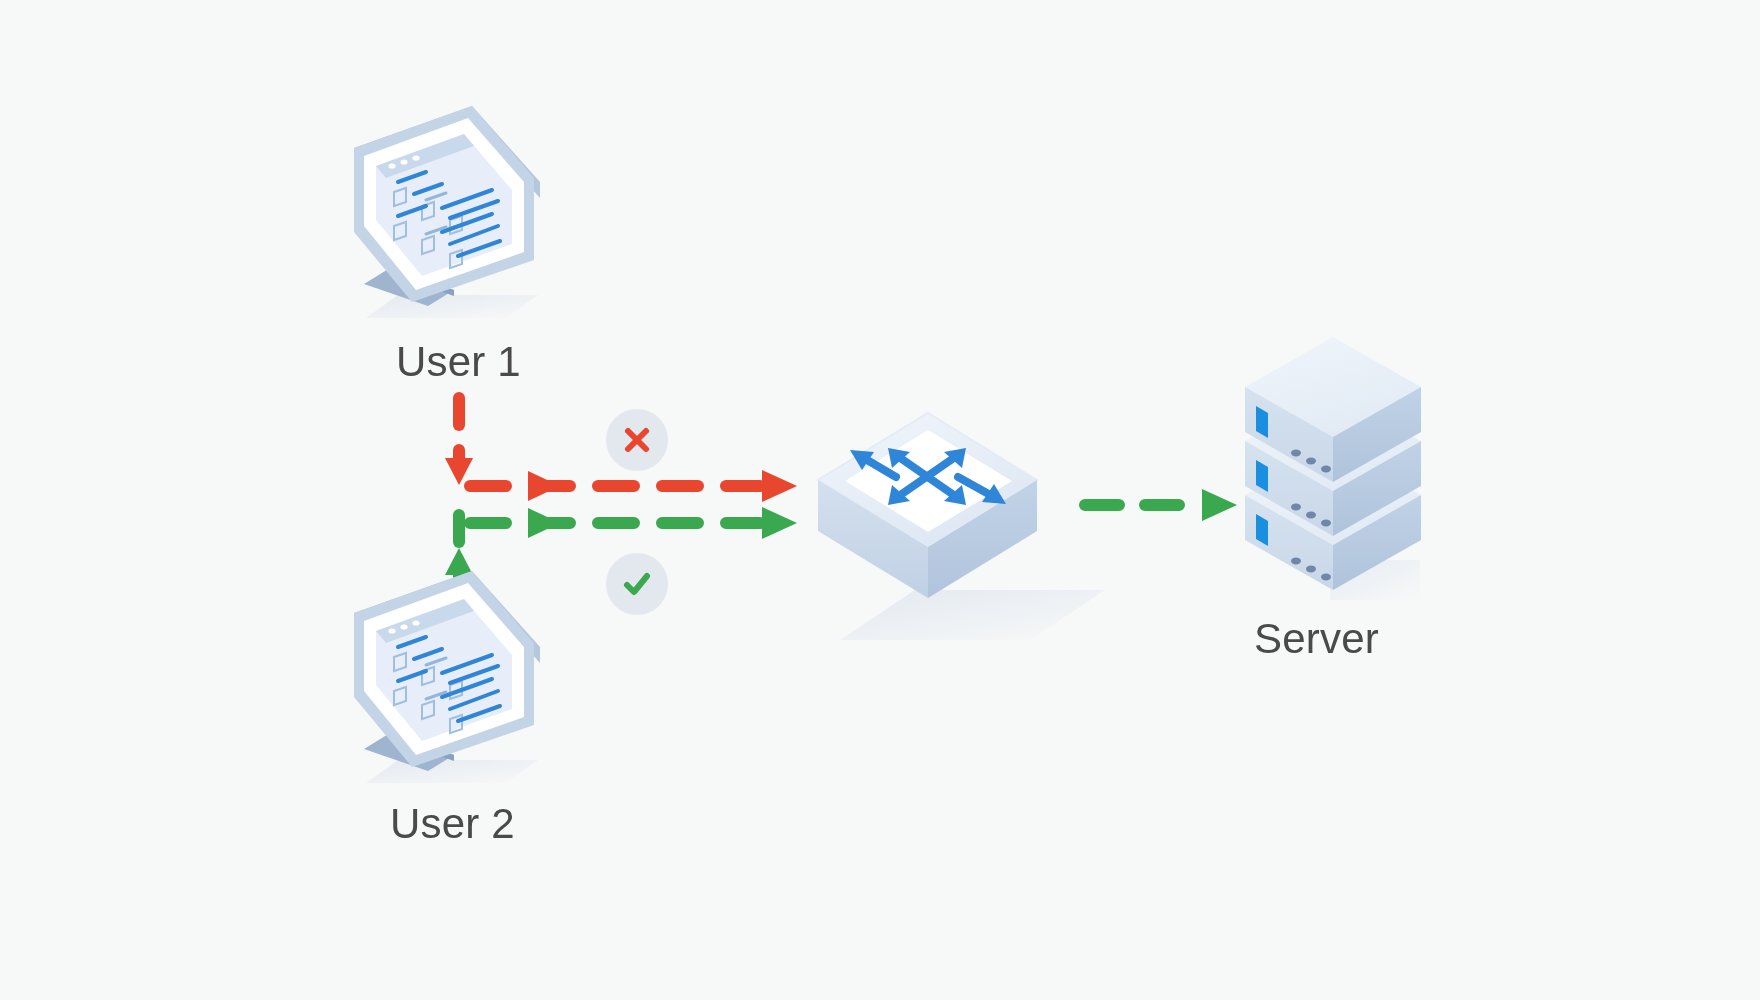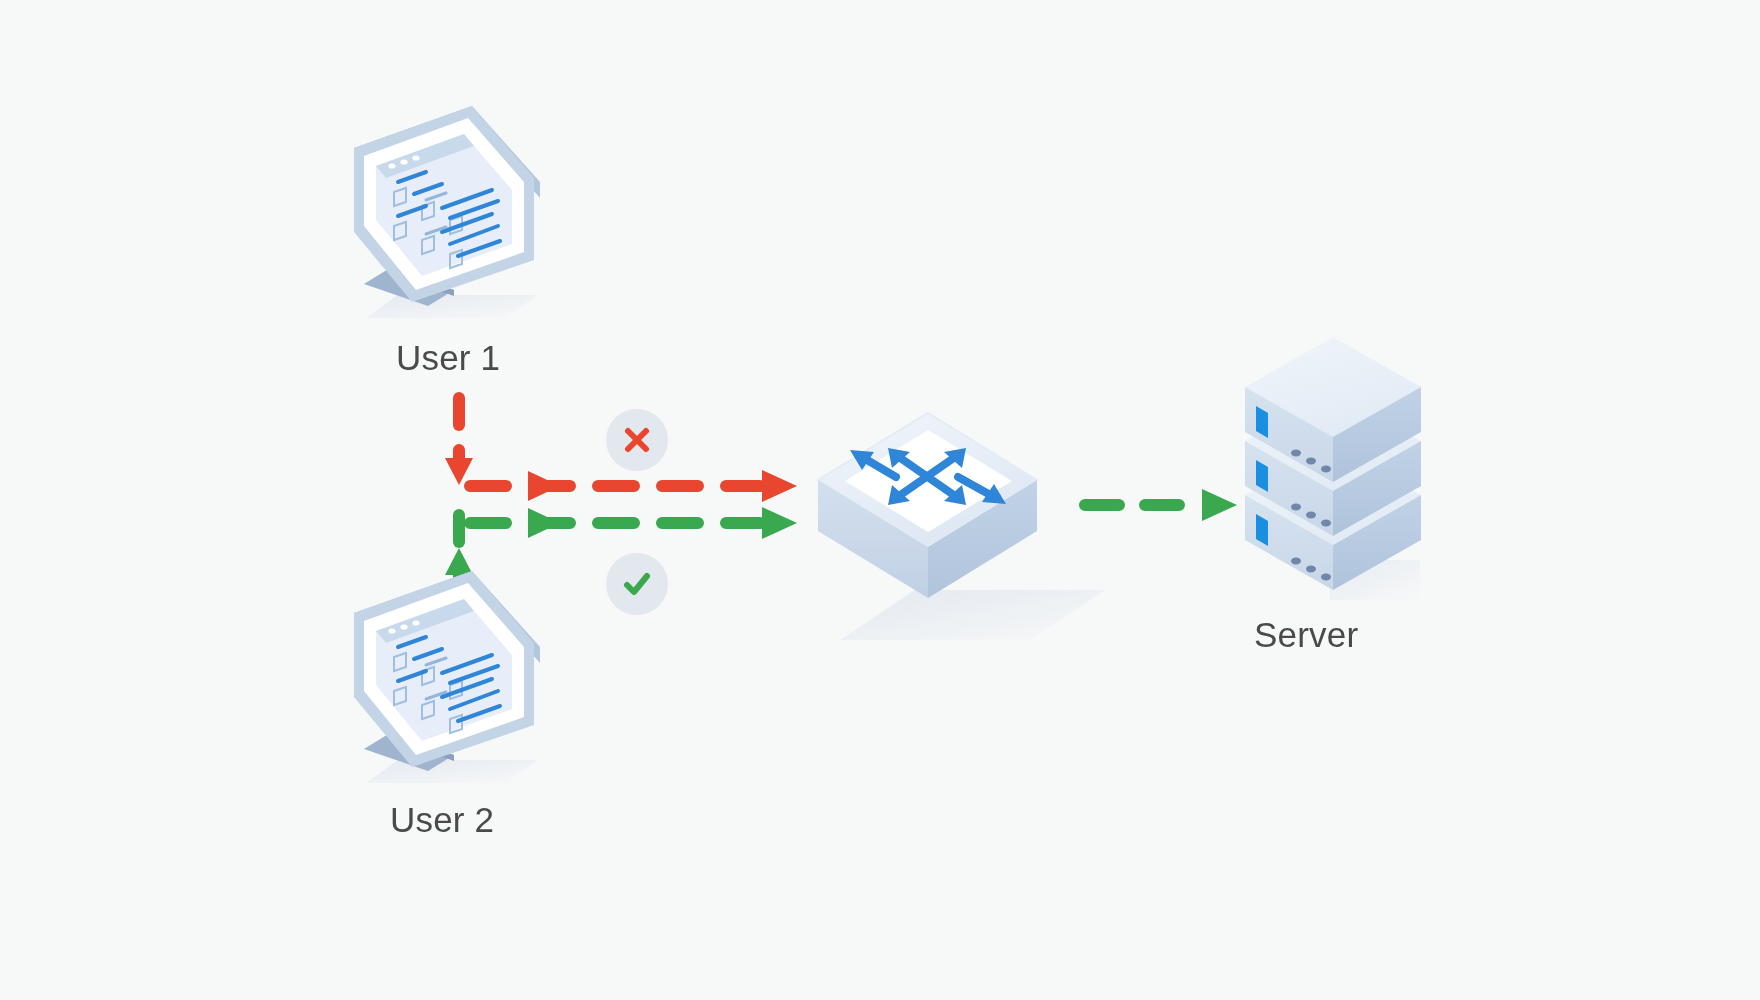--- a/index.html
+++ b/index.html
@@ -15,21 +15,21 @@
   }
   #canvas {
     position: relative;
     width: 1760px;
     height: 1000px;
     background: #f7f8f8;
   }
   .node-label {
     position: absolute;
     color: #4a4a4a;
-    font-size: 35px;
+    font-size: 42px;
     font-family: "Liberation Sans", sans-serif;
     font-weight: 400;
     letter-spacing: 0.2px;
     white-space: nowrap;
   }
   .svg-layer {
     position: absolute;
     left: 0;
     top: 0;
     width: 1760px;

